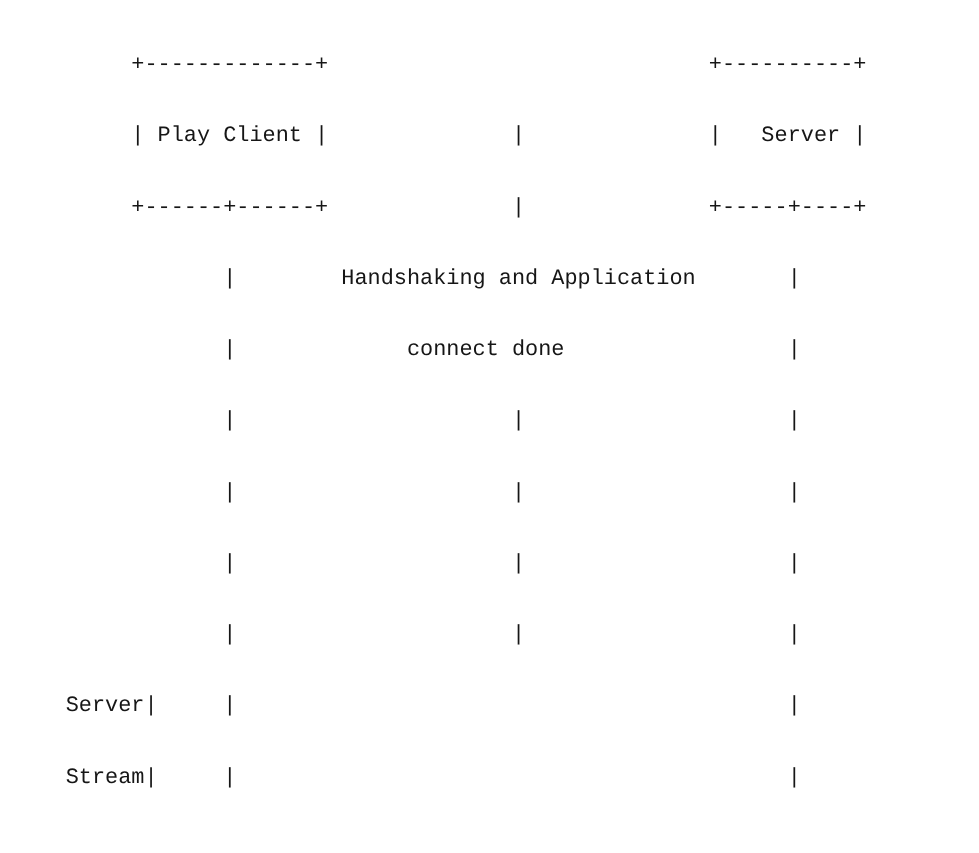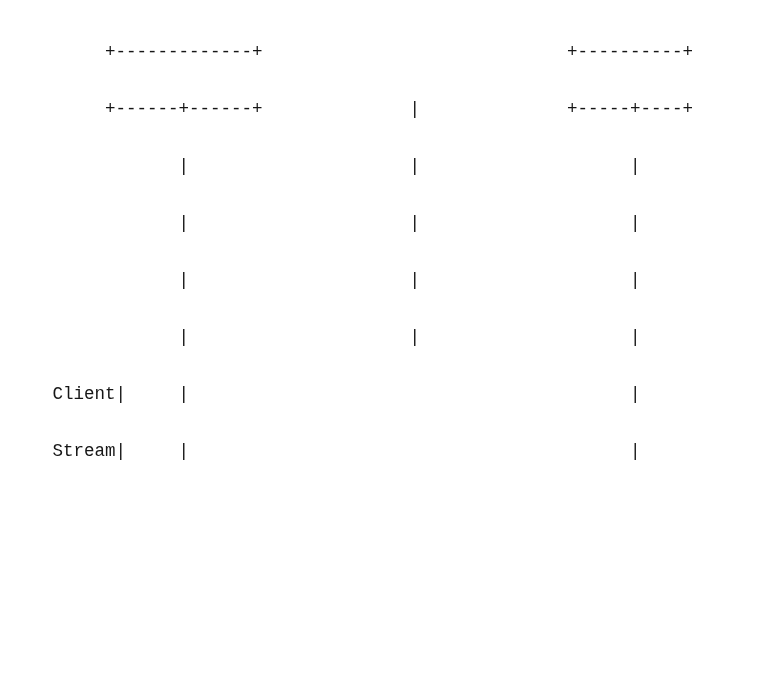--- a/index.html
+++ b/index.html
@@ -29,26 +29,29 @@
     height: 19px;
     white-space: pre;
   }
 </style>
 </head>
 <body>
 
 <div class="page">
   <div class="ascii">
     <div class="ln">          +-------------+                             +----------+</div>
+    <div class="ln">          | Play Client |              |              |   Server |</div>
     <div class="ln">          +------+------+              |              +-----+----+</div>
+    <div class="ln">                 |        Handshaking and Application       |</div>
+    <div class="ln">                 |             connect done                 |</div>
     <div class="ln">                 |                     |                    |</div>
     <div class="ln">                 |                     |                    |</div>
     <div class="ln">                 |                     |                    |</div>
     <div class="ln">                 |                     |                    |</div>
-    <div class="ln">     Client|     |                                          |</div>
+    <div class="ln">     Server|     |                                          |</div>
     <div class="ln">     Stream|     |                                          |</div>
     
     
     
     
     
     
     
     
     

